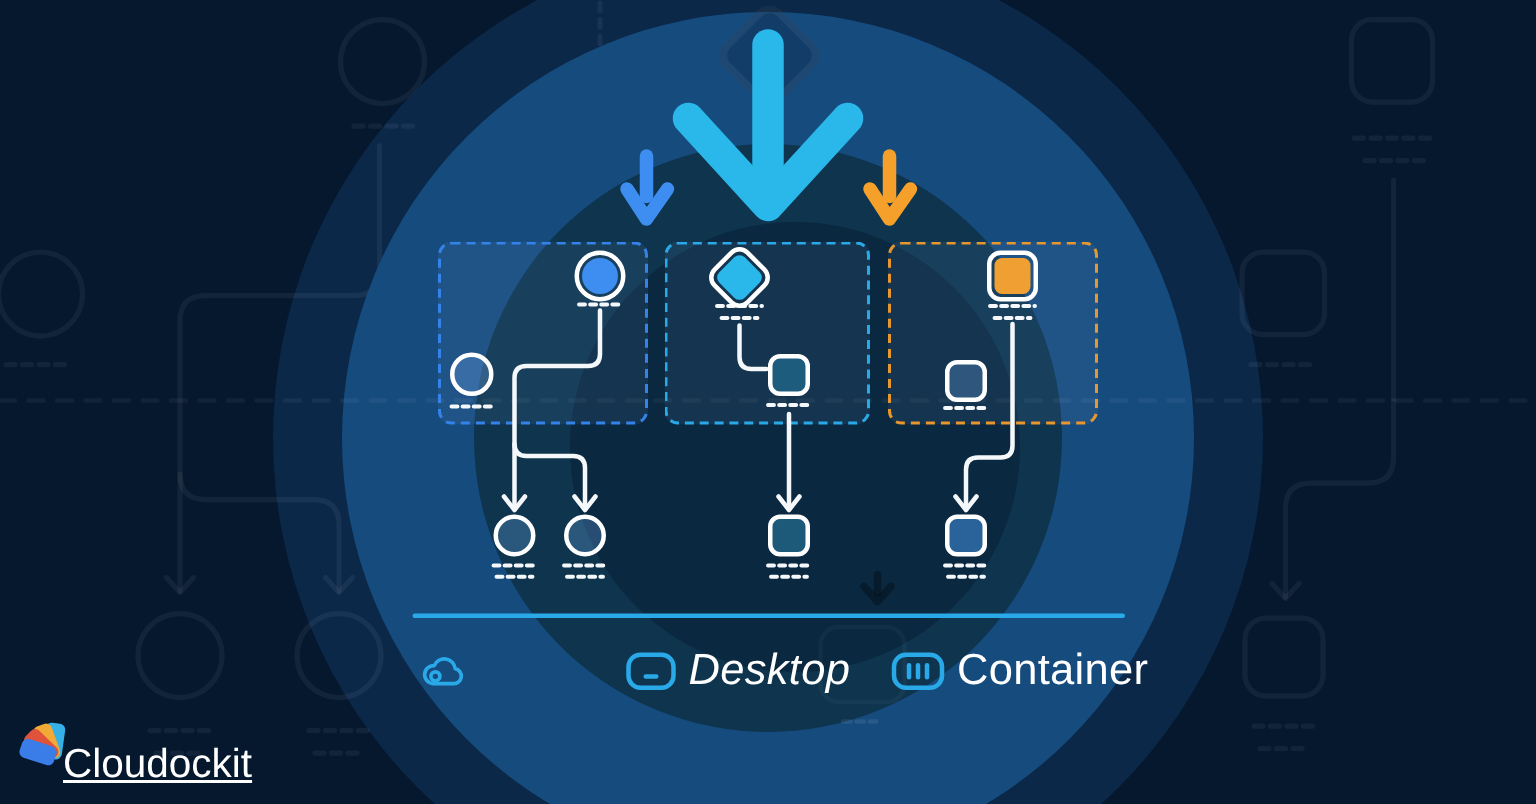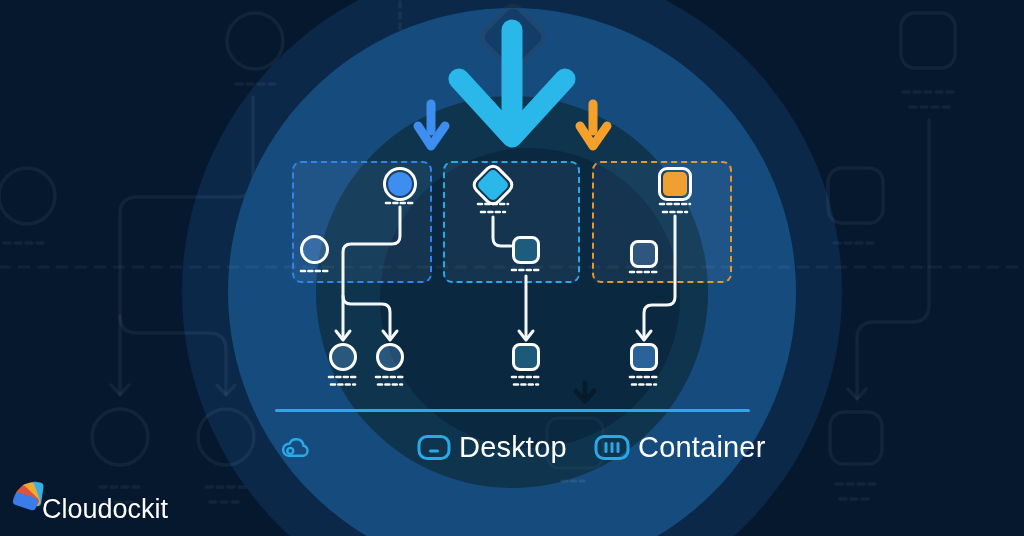--- a/index.html
+++ b/index.html
@@ -31,21 +31,21 @@
   .legend-item{position:absolute;top:431px;height:32px;display:flex;align-items:center;gap:8px;}
   .legend-label{color:#ffffff;font-size:29px;line-height:32px;letter-spacing:0.2px;}
   .legend-icon{display:flex;align-items:center;}
   .logo{position:absolute;left:14px;top:470px;width:220px;height:56px;}
   .logo-card{position:absolute;left:14px;top:12px;width:13px;height:24px;border-radius:4px;
     transform-origin:7px 22px;}
   .card-cyan{background:#35b1e8;transform:rotate(8deg);}
   .card-yellow{background:#f0aa35;transform:rotate(-20deg);}
   .card-red{background:#e0523a;transform:rotate(-46deg);}
   .card-blue{background:#3b7de8;transform:rotate(-72deg);}
-  .logo-text{position:absolute;left:28px;top:24px;color:#ffffff;font-size:27px;letter-spacing:0px;}
+  .logo-text{position:absolute;left:28px;top:24px;color:#ffffff;font-size:27px;letter-spacing:0px;text-decoration:underline;}
 </style>
 </head>
 <body>
 
 <div class="stage">
 
   <div class="circle c-outer"></div>
 
   <svg class="abs" width="1024" height="536" viewBox="0 0 1024 536" fill="none" stroke="rgba(255,255,255,0.055)" stroke-width="3.5" stroke-linecap="round" stroke-linejoin="round">
     <circle cx="255" cy="41" r="28"></circle>
@@ -166,21 +166,21 @@
 
   <div class="legend-item" style="left:280px;">
     <span class="legend-icon">
       <svg width="31" height="23" viewBox="0 0 32 23" fill="none" stroke="#2aa9e8" stroke-width="2.5" stroke-linecap="round" stroke-linejoin="round">
         <path d="M9,20 h14 a5.2,5.2 0 0 0 1.2,-10.3 A7.5,7.5 0 0 0 9.8,7.6 A6.2,6.2 0 0 0 9,20 Z"></path>
         <circle cx="10.6" cy="15" r="3.1"></circle>
       </svg>
     </span>
   </div>
 
-  <div class="legend-item" style="left:417px;">
+  <div class="legend-item" style="left:417px;font-style:italic;">
     <span class="legend-icon">
       <svg width="34" height="27" viewBox="0 0 34 27" fill="none" stroke="#2aa9e8" stroke-width="3" stroke-linecap="round">
         <rect x="2" y="2.5" width="30" height="22" rx="8"></rect>
         <path d="M13.5,17 H20.5"></path>
       </svg>
     </span>
     <span class="legend-label">Desktop</span>
   </div>
 
   <div class="legend-item" style="left:594px;">

